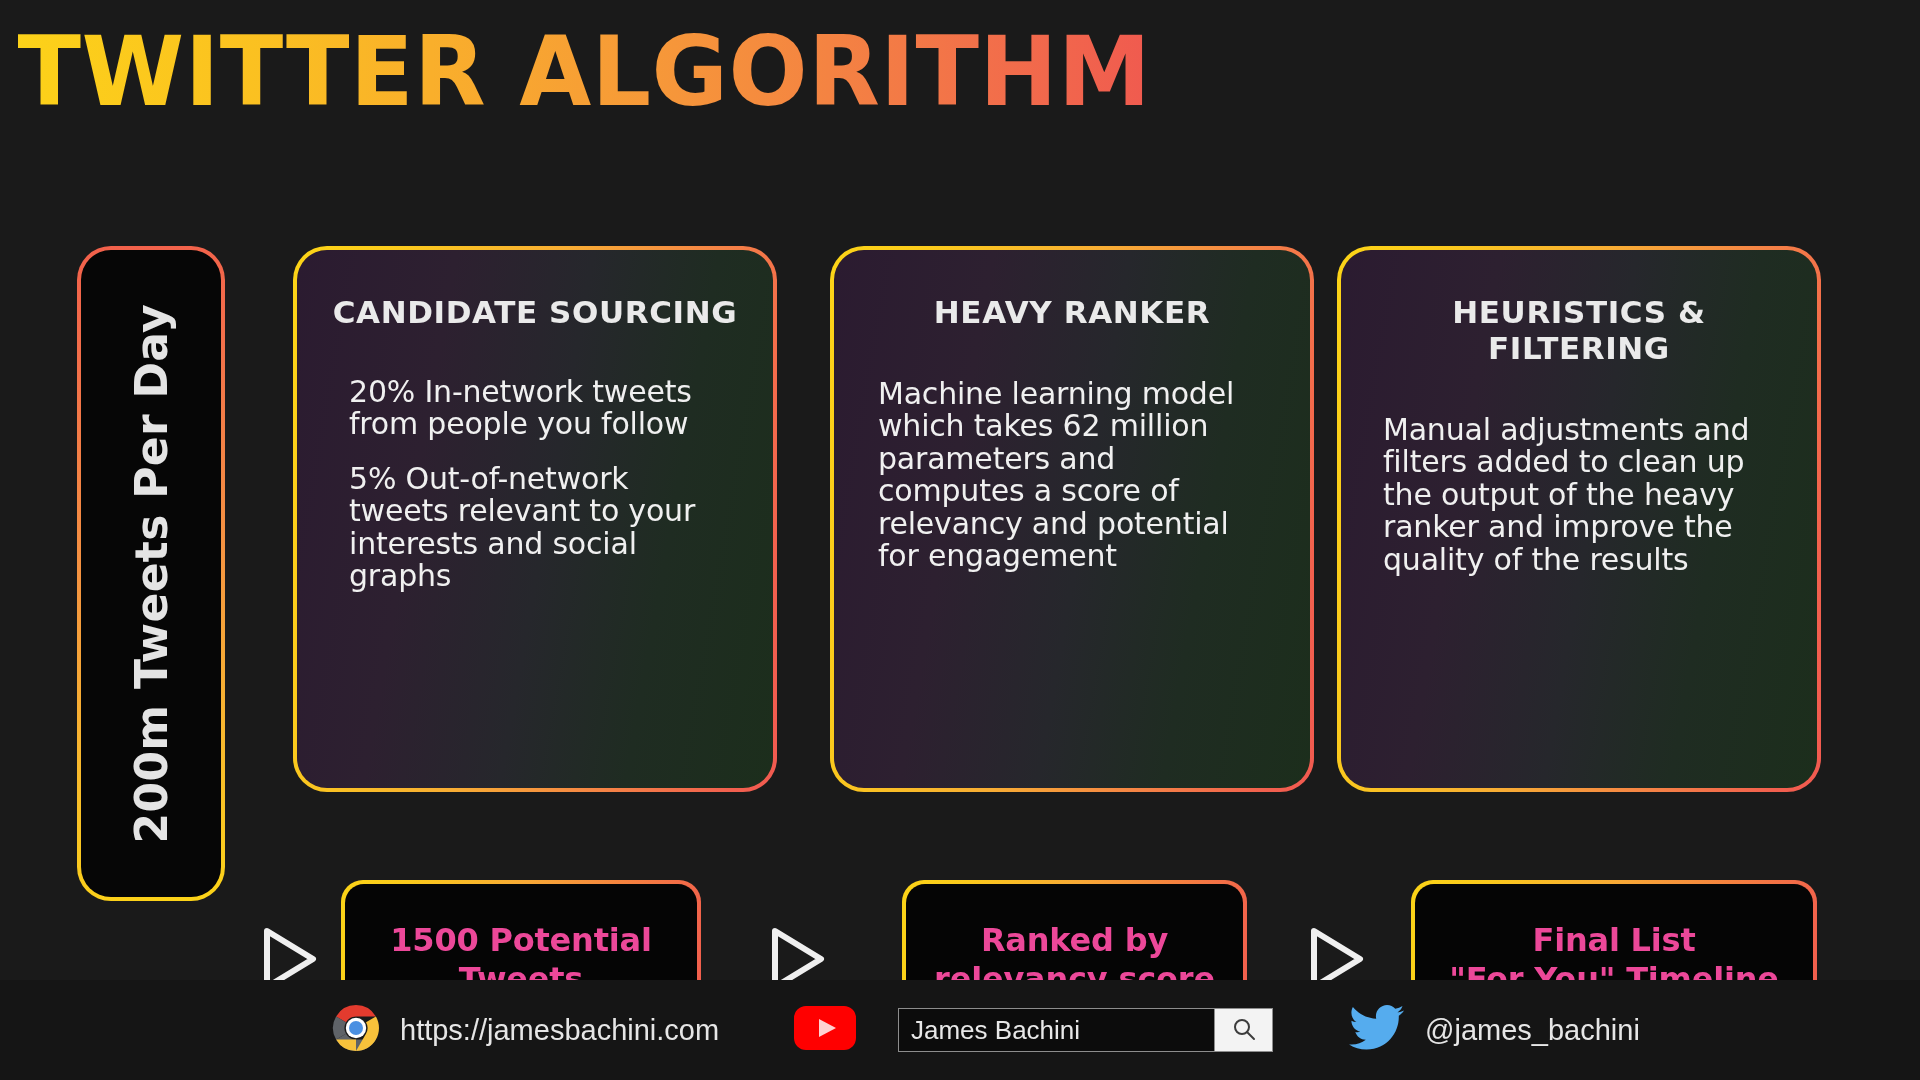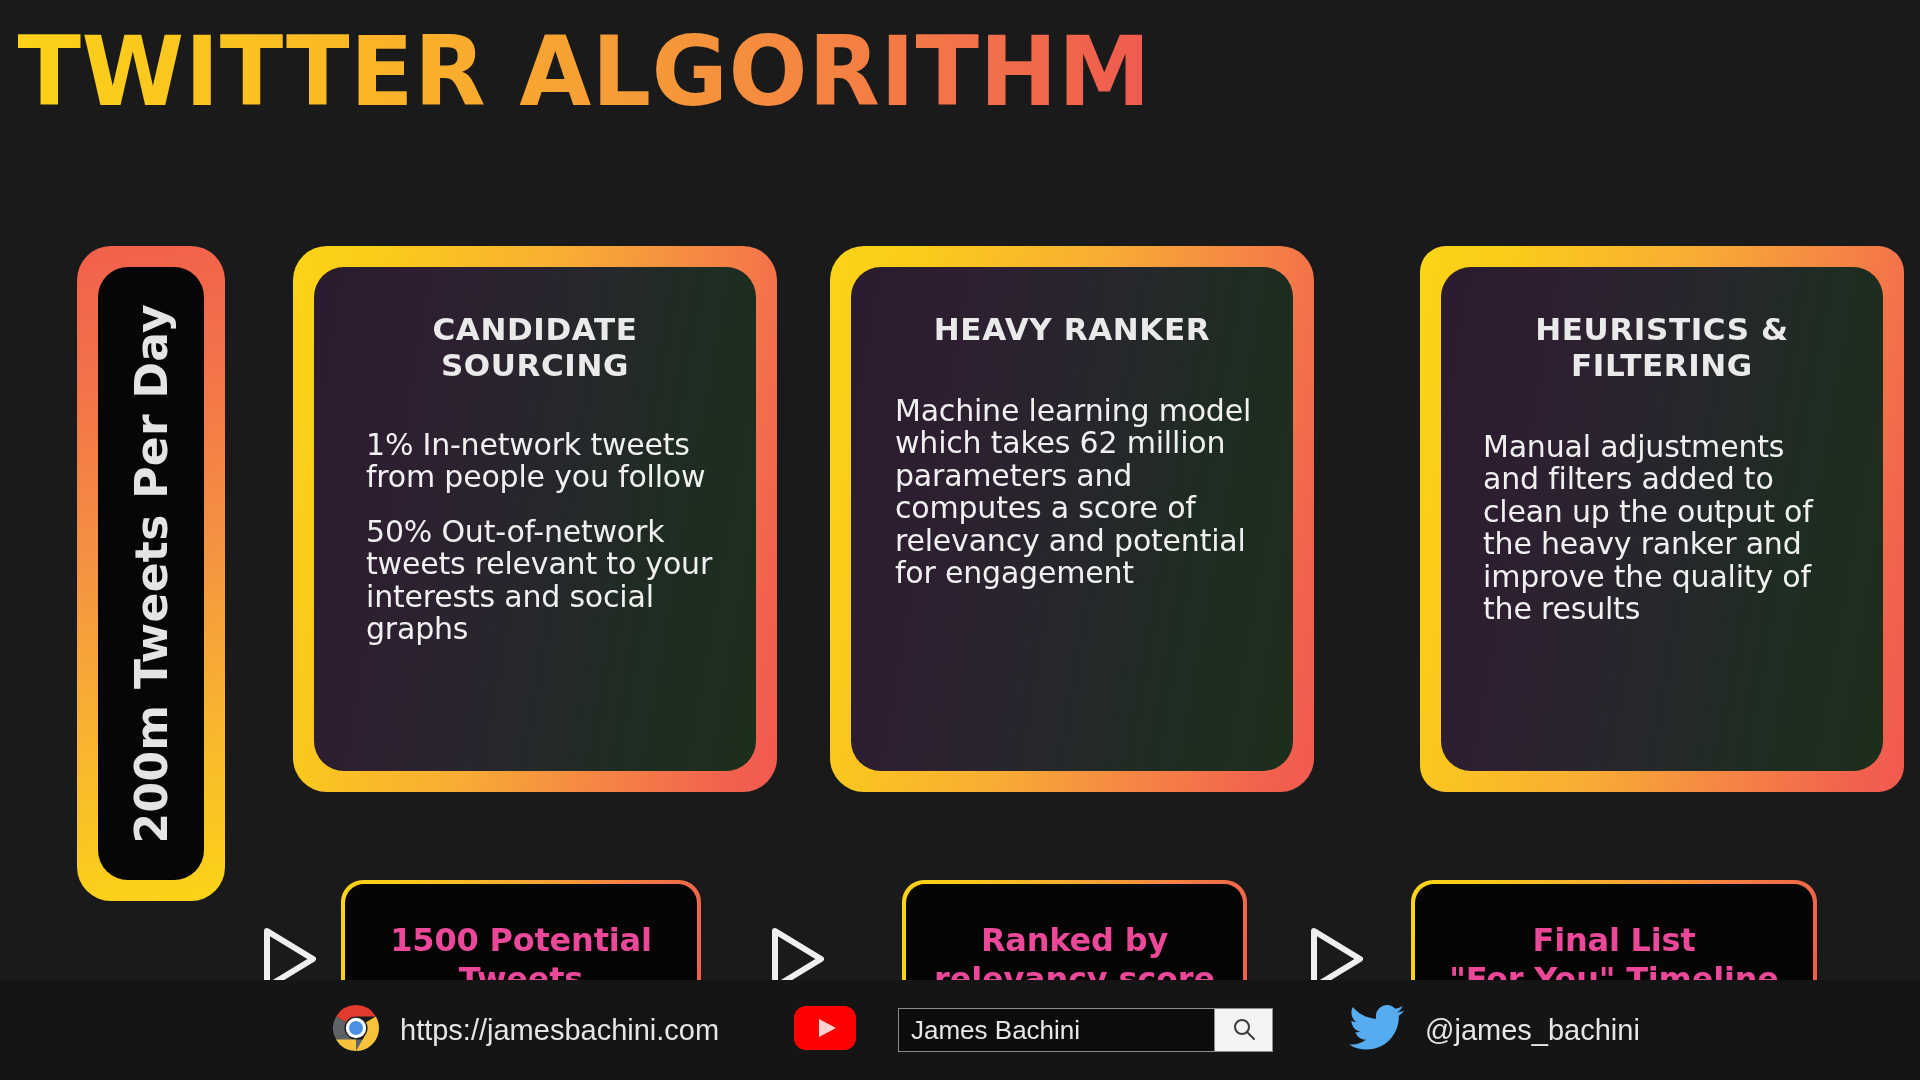--- a/index.html
+++ b/index.html
@@ -50,21 +50,21 @@
     top: 143px;
     width: 1920px;
     height: 837px;
     background: #1a1a1a;
   }
 
   
   .gbox {
     position: absolute;
     border-radius: 30px;
-    padding: 21px;
+    padding: 4px;
     box-sizing: border-box;
   }
   .gbox > .inner {
     width: 100%;
     height: 100%;
     border-radius: 26px;
     box-sizing: border-box;
     position: relative;
     overflow: hidden;
   }
@@ -104,21 +104,21 @@
     background: linear-gradient(102deg, #fcd417 0%, #fbcb1b 16%, #f8ad34 46%, #f58246 72%, #f2604e 92%, #f15a50 100%);
     border-radius: 34px;
   }
   .bigcard > .inner {
     background: linear-gradient(100deg, #2b1b30 0%, #2d2030 28%, #26272c 52%, #1f2c22 74%, #1c2e1c 100%);
     border-radius: 30px;
     padding: 26px 34px 20px 34px;
   }
   .bigcard.c1 { left: 293px; }
   .bigcard.c2 { left: 830px; }
-  .bigcard.c3 { left: 1420px; border-radius: 26px; }
+  .bigcard.c3 { left: 1337px; }
 
   .card-title {
     text-align: center;
     font-size: 31px;
     font-weight: 800;
     color: #eaeaea;
     letter-spacing: 0.6px;
     font-family: "DejaVu Sans", sans-serif;
     margin: 18px 0 0 0;
   }
@@ -252,22 +252,22 @@
   <div class="gbox vcard">
     <div class="inner">
       <span class="vlabel">200m Tweets Per Day</span>
     </div>
   </div>
 
   <div class="gbox bigcard c1">
     <div class="inner">
       <div class="card-title">CANDIDATE SOURCING</div>
       <div class="card-body">
-        <p>1% In-network tweets from people you follow</p>
-        <p>50% Out-of-network tweets relevant to your interests and social graphs</p>
+        <p>20% In-network tweets from people you follow</p>
+        <p>5% Out-of-network tweets relevant to your interests and social graphs</p>
       </div>
     </div>
   </div>
 
   <div class="gbox bigcard c2">
     <div class="inner">
       <div class="card-title">HEAVY RANKER</div>
       <div class="card-body">
         <p>Machine learning model which takes 62 million parameters and computes a score of relevancy and potential for engagement</p>
       </div>

